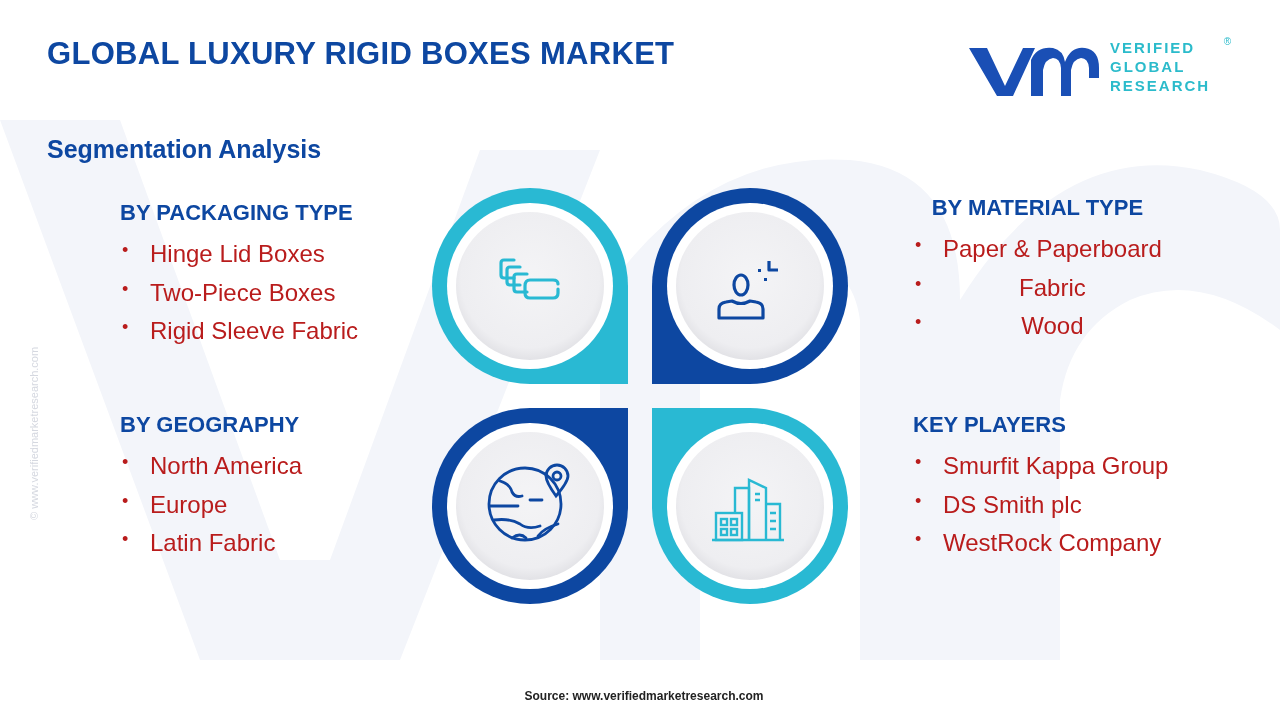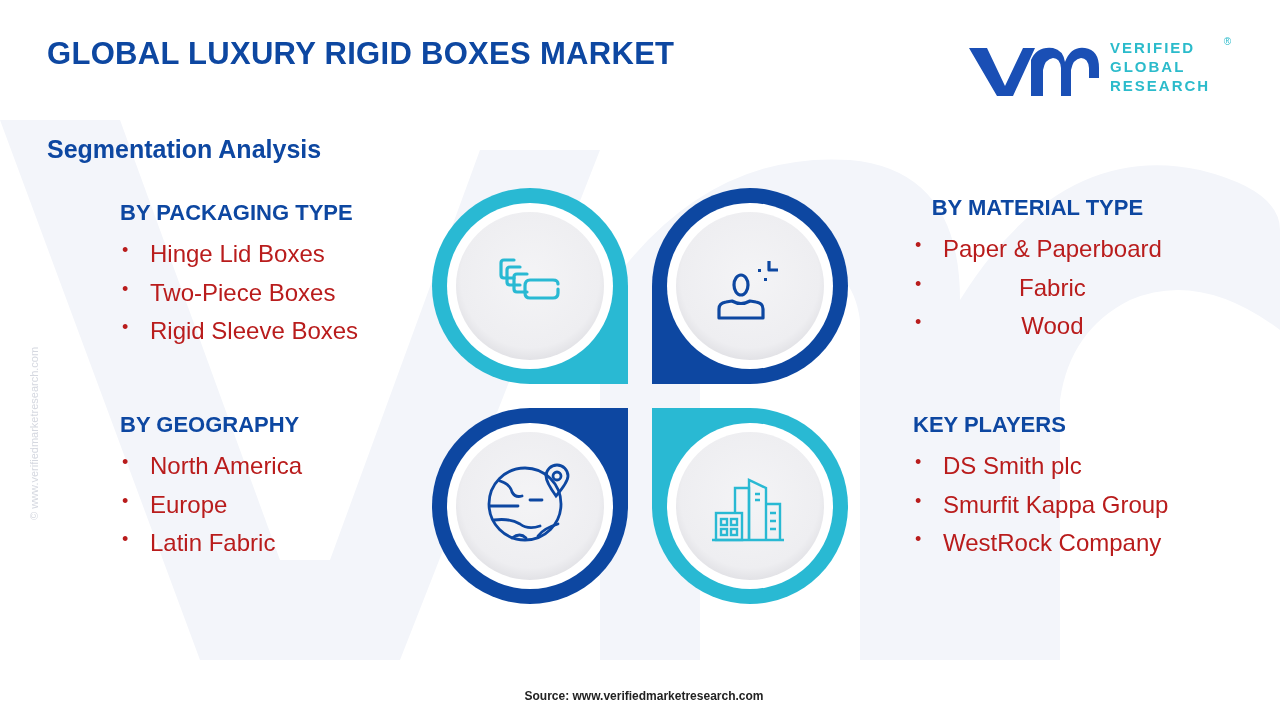--- a/index.html
+++ b/index.html
@@ -44,21 +44,21 @@
     <div>RESEARCH</div>
   </div>
   <span class="logo-reg">®</span>
 </div>
 
 <div class="seg" style="left:102px; top:200px;">
   <h3>BY PACKAGING TYPE</h3>
   <ul>
     <li>Hinge Lid Boxes</li>
     <li>Two-Piece Boxes</li>
-    <li>Rigid Sleeve Boxes</li>
+    <li>Rigid Sleeve Fabric</li>
   </ul>
 </div>
 
 <div class="seg" style="left:895px; top:195px;text-align:center;">
   <h3>BY MATERIAL TYPE</h3>
   <ul>
     <li>Paper &amp; Paperboard</li>
     <li>Fabric</li>
     <li>Wood</li>
   </ul>
@@ -69,22 +69,22 @@
   <ul>
     <li>North America</li>
     <li>Europe</li>
     <li>Latin Fabric</li>
   </ul>
 </div>
 
 <div class="seg" style="left:895px; top:412px;">
   <h3>KEY PLAYERS</h3>
   <ul>
+    <li>Smurfit Kappa Group</li>
     <li>DS Smith plc</li>
-    <li>Smurfit Kappa Group</li>
     <li>WestRock Company</li>
   </ul>
 </div>
 
 <svg class="diagram" viewBox="0 0 420 420">
   <defs>
     <radialGradient id="innerG" cx="50%" cy="45%" r="55%">
       <stop offset="0%" stop-color="#f4f4f6"></stop>
       <stop offset="85%" stop-color="#eeeef1"></stop>
       <stop offset="100%" stop-color="#e2e2e6"></stop>

